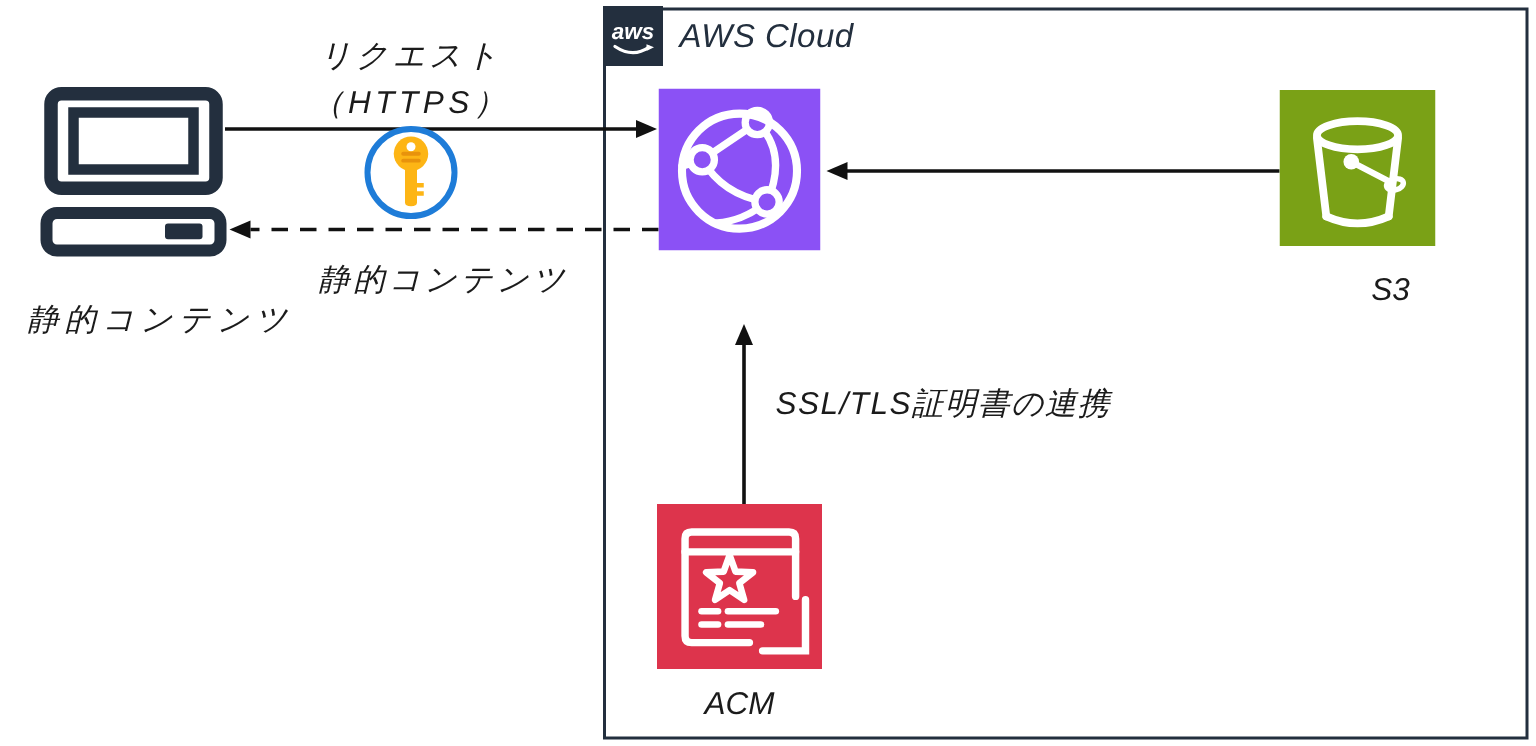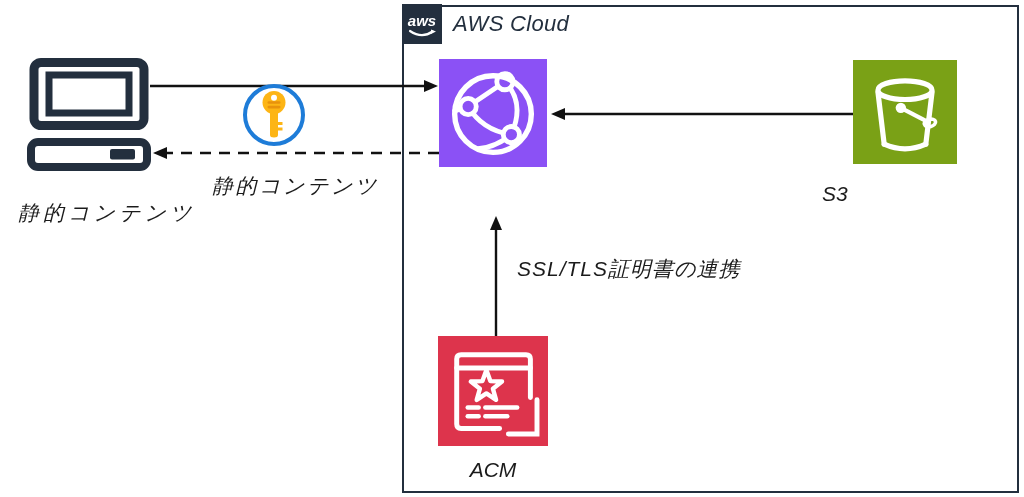--- a/index.html
+++ b/index.html
@@ -34,21 +34,21 @@
   .arrow-head{fill:var(--line);stroke:none;}
   .label{font-size:21px;color:var(--ink);white-space:nowrap;}
   .jp{letter-spacing:2.5px;}
   .client-icon{left:26px;top:58px;width:126px;height:114px;}
   .client-label{left:18px;top:199px;letter-spacing:4px;}
   .service-icon{width:108px;height:108px;}
   .cf-icon{left:439px;top:59px;}
   .s3-icon{left:853px;top:60px;width:104px;height:104px;}
   .acm-icon{left:438px;top:336px;width:110px;height:110px;}
   .cf-label{left:429px;top:182px;width:128px;text-align:center;}
-  .s3-label{left:822px;top:182px;width:124px;}
+  .s3-label{left:865px;top:182px;width:124px;text-align:center;}
   .acm-label{left:433px;top:458px;width:120px;text-align:center;}
   .request-label{left:188px;top:22px;width:172px;text-align:center;line-height:31px;letter-spacing:3px;}
   .response-label{left:192px;top:172px;margin-left:20px;}
   .s3-deploy-label{left:583px;top:82px;letter-spacing:1.5px;}
   .acm-link-label{left:517px;top:255px;letter-spacing:1px;}
   .key-badge{
     left:243px;top:84px;width:62px;height:62px;border-radius:50%;
     border:4px solid var(--key-blue);background:#ffffff;
     display:flex;align-items:center;justify-content:center;
   }
@@ -103,20 +103,24 @@
   <div class="abs key-badge">
     <svg width="44" height="52" viewBox="0 0 44 52">
       <circle cx="22" cy="13.5" r="11.5" fill="var(--key-gold)"></circle>
       <circle cx="22" cy="8.8" r="3" fill="#ffffff"></circle>
       <rect x="15.5" y="12.2" width="13" height="2.6" rx="1.3" fill="var(--key-gold-dark)"></rect>
       <rect x="15.5" y="16.8" width="13" height="2.6" rx="1.3" fill="var(--key-gold-dark)"></rect>
       <path fill="var(--key-gold)" d="M18,23 H26 V33 H30.5 V36 H26 V38.5 H30.5 V41.5 H26 V46 Q26,48.5 22,48.5 Q18,48.5 18,46 Z"></path>
     </svg>
   </div>
 
+  <div class="abs label request-label">
+    <div>リクエスト</div>
+    <div>（HTTPS）</div>
+  </div>
   <div class="abs label jp response-label">静的コンテンツ</div>
   <div class="abs label acm-link-label">SSL/TLS証明書の連携</div>
 
   <svg class="abs service-icon cf-icon" viewBox="0 0 100 100">
     <rect class="icon-bg-cf" x="0" y="0" width="100" height="100"></rect>
     <g class="glyph" stroke-width="4.5">
       <path d="M14.5,48 L27,44"></path>
       <path d="M27,44 L61,21"></path>
       <path d="M27,44 Q40,66 67,70"></path>
       <path d="M61,21 Q80,40 67,70"></path>

